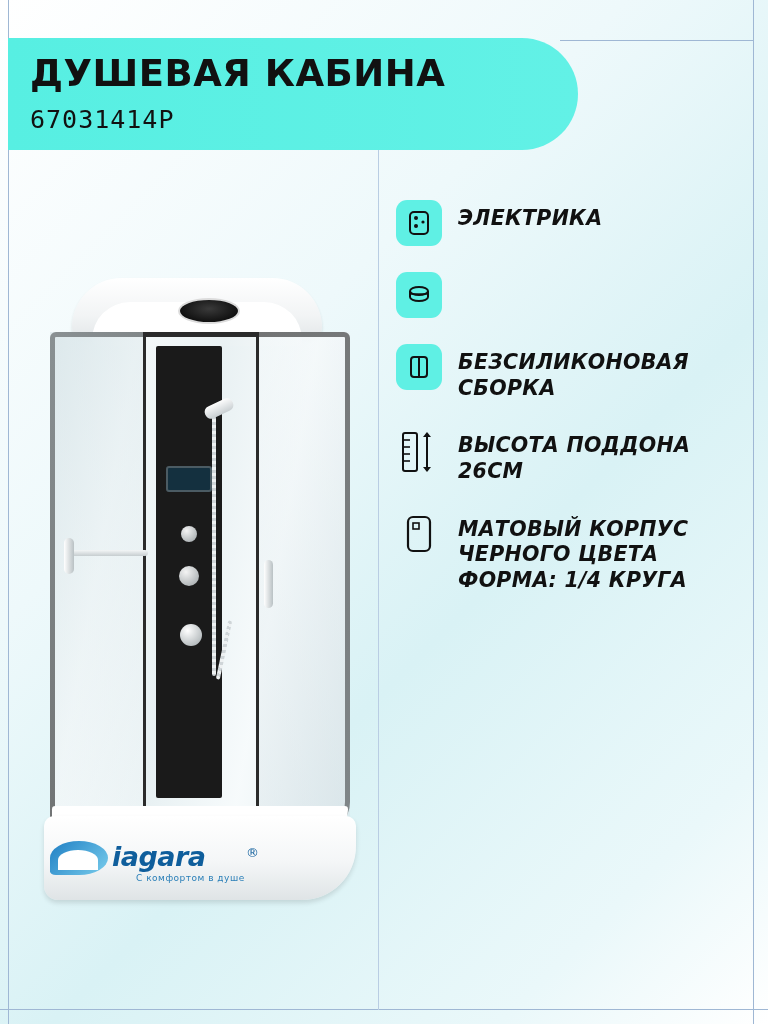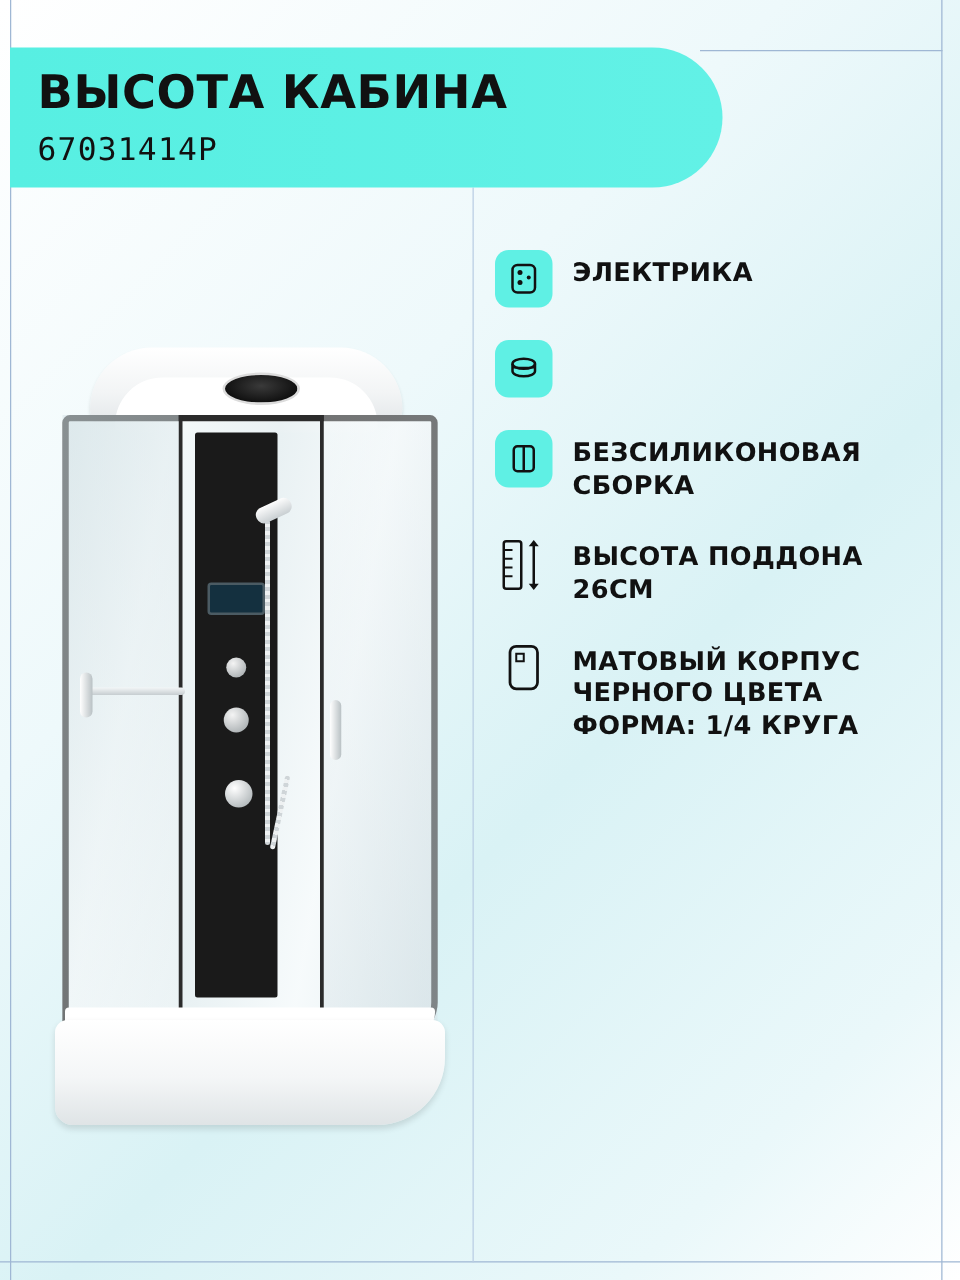--- a/index.html
+++ b/index.html
@@ -337,20 +337,21 @@
   .features {
     position: absolute;
     left: 396px;
     top: 200px;
     width: 360px;
   }
   .feature {
     display: flex;
     align-items: flex-start;
     margin-bottom: 26px;
+    font-style: italic;
   }
   .feature-icon {
     flex: 0 0 auto;
     width: 46px;
     height: 46px;
     margin-right: 16px;
     display: flex;
     align-items: center;
     justify-content: center;
   }
@@ -379,21 +380,21 @@
 
 <div class="page">
 
   <div class="frame-line-left"></div>
   <div class="frame-line-right"></div>
   <div class="frame-line-bottom"></div>
   <div class="frame-line-vert-mid"></div>
   <div class="frame-line-top-right"></div>
 
   <div class="header">
-    <div class="header-title">ВЫСОТА КАБИНА</div>
+    <div class="header-title">ДУШЕВАЯ КАБИНА</div>
     <div class="header-sub">67031414P</div>
   </div>
 
   <div class="product-area">
     <div class="cabin">
       <div class="canopy"></div>
       <div class="canopy-inner"></div>
       <div class="rain-head"></div>
 
       <div class="glass-body"></div>
@@ -411,20 +412,26 @@
       <div class="nozzle"></div>
 
       <div class="wall-shelf"></div>
       <div class="handle-left"></div>
       <div class="handle-right"></div>
 
       <div class="tray-top"></div>
       <div class="tray"></div>
     </div>
 
+    <div class="logo">
+      <div class="logo-swoosh"></div>
+      <div class="logo-name">iagara</div>
+      <div class="logo-reg">®</div>
+      <div class="logo-tag">С комфортом в душе</div>
+    </div>
   </div>
 
   <div class="features">
 
     <div class="feature">
       <div class="feature-icon">
         <div class="icon-box">
           <svg width="24" height="26" viewBox="0 0 24 26" aria-hidden="true">
             <rect x="3" y="2" width="18" height="22" rx="4" fill="none" stroke="#111" stroke-width="2"></rect>
             <circle cx="9" cy="8" r="2" fill="#111"></circle>

